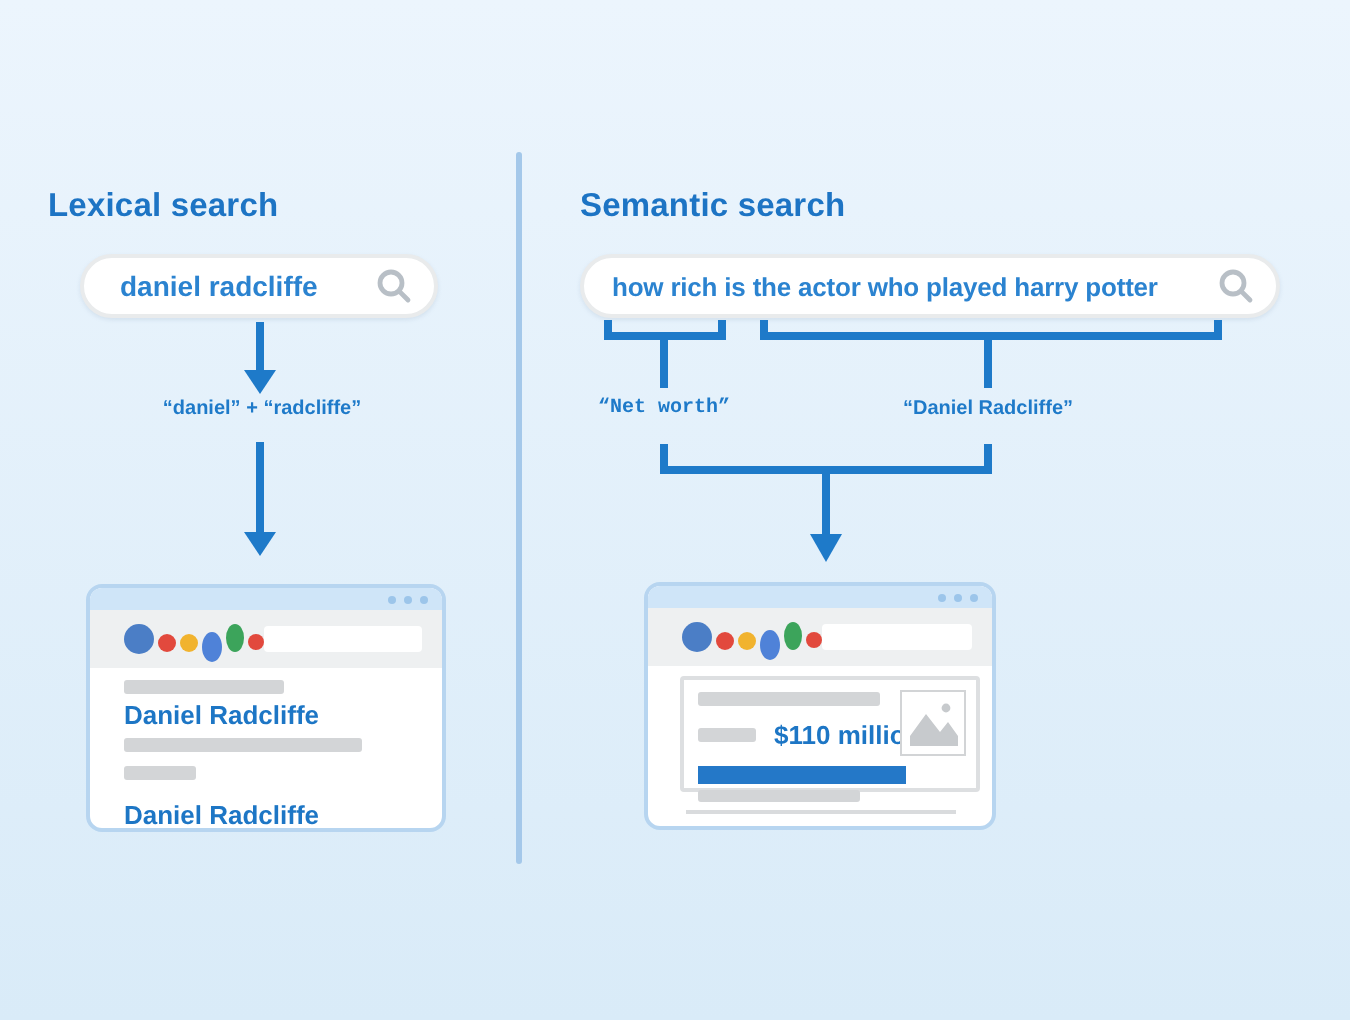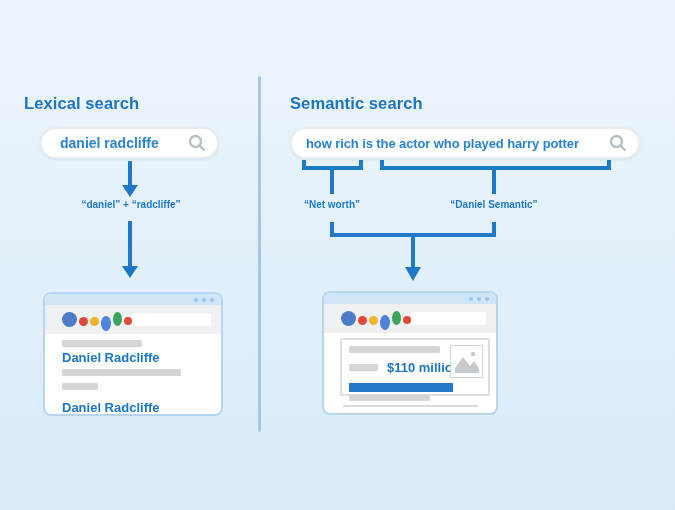--- a/index.html
+++ b/index.html
@@ -180,22 +180,22 @@
 
       <path d="M92 3 L92 11 L319 11 L319 3" class="stroke-accent"></path>
       <path d="M204 11 L204 37" class="stroke-accent"></path>
 
       <path d="M42 65 L42 78 L204 78 L204 65" class="stroke-accent"></path>
       <rect x="121" y="78" width="4" height="34" class="fill-accent" stroke="none"></rect>
       <polygon points="115,110 131,110 123,124" class="fill-accent" stroke="none"></polygon>
     </svg>
   </div>
 
-  <div class="abs token-label centered" style="left:332px; top:199px;">“Net worth”</div>
-  <div class="abs token-label centered" style="left:494px; top:199px;">“Daniel Semantic”</div>
+  <div class="abs token-label centered" style="left:332px; top:199px;font-family:Liberation Mono, monospace;">“Net worth”</div>
+  <div class="abs token-label centered" style="left:494px; top:199px;">“Daniel Radcliffe”</div>
 
   <div class="abs browser" style="left:322px; top:291px; width:176px;">
     <div class="titlebar">
       <span class="win-dot"></span>
       <span class="win-dot"></span>
       <span class="win-dot"></span>
     </div>
     <div class="browser-header">
       <span class="glogo">
         <span class="gd b1"></span>

